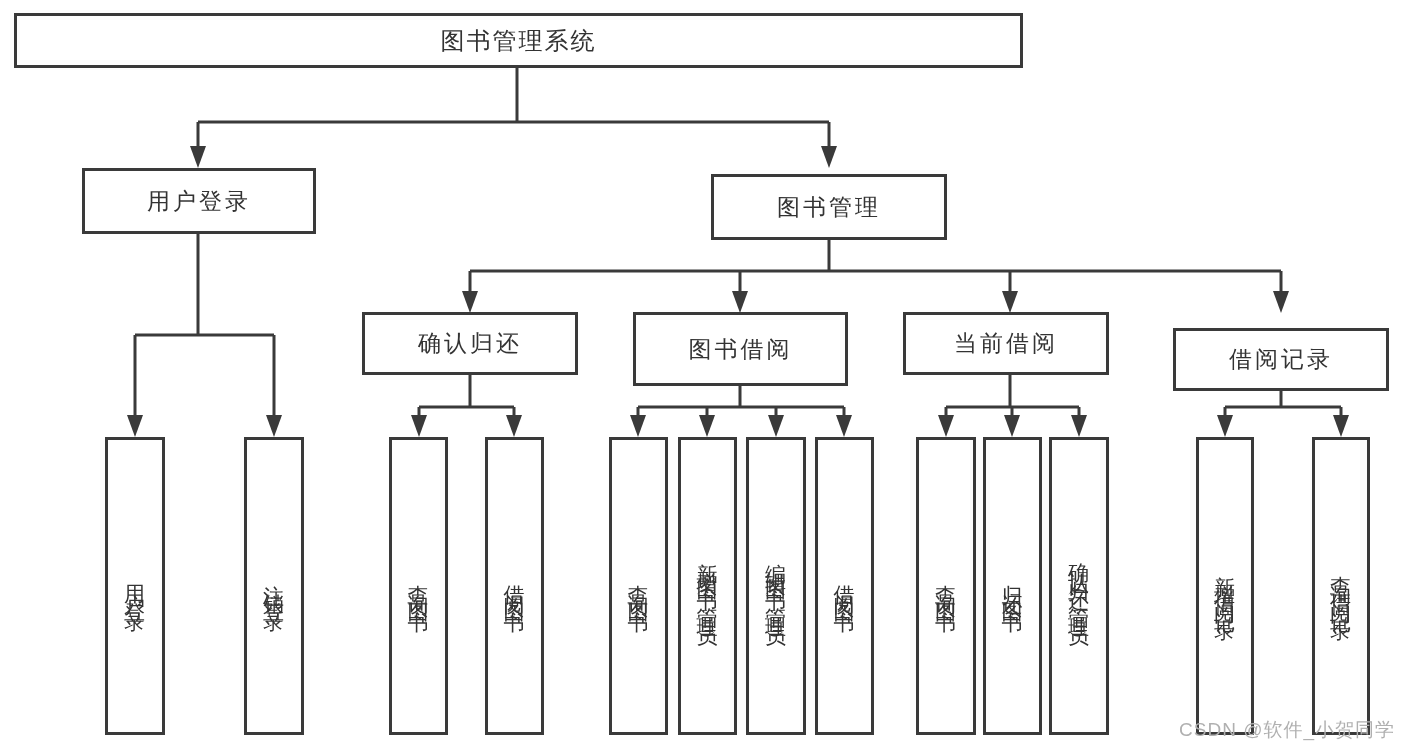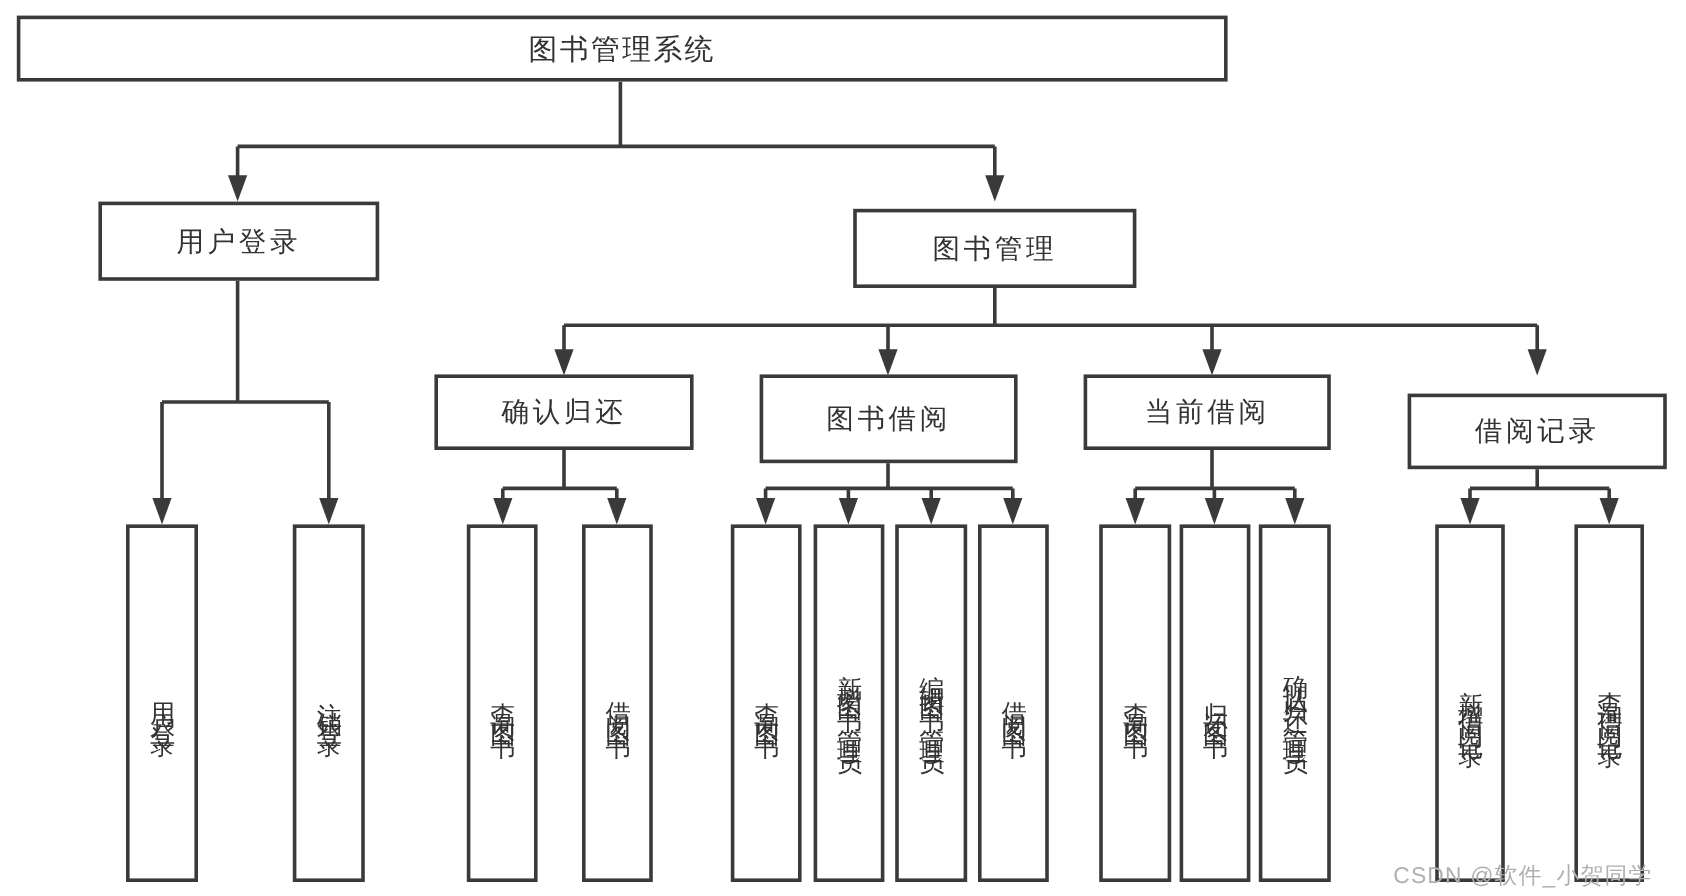--- a/index.html
+++ b/index.html
@@ -60,21 +60,21 @@
   .node.v .lbl{
     writing-mode:vertical-rl;
     text-orientation:mixed;
     font-size:21px;
     letter-spacing:9px;
     line-height:1;
     color:var(--text);
   }
   .watermark{
     position:absolute;
-    right:28px;
+    right:10px;
     bottom:4px;
     font-size:19px;
     letter-spacing:1px;
     color:var(--watermark);
     white-space:nowrap;
     z-index:5;
   }
 </style>
 </head>
 <body>

